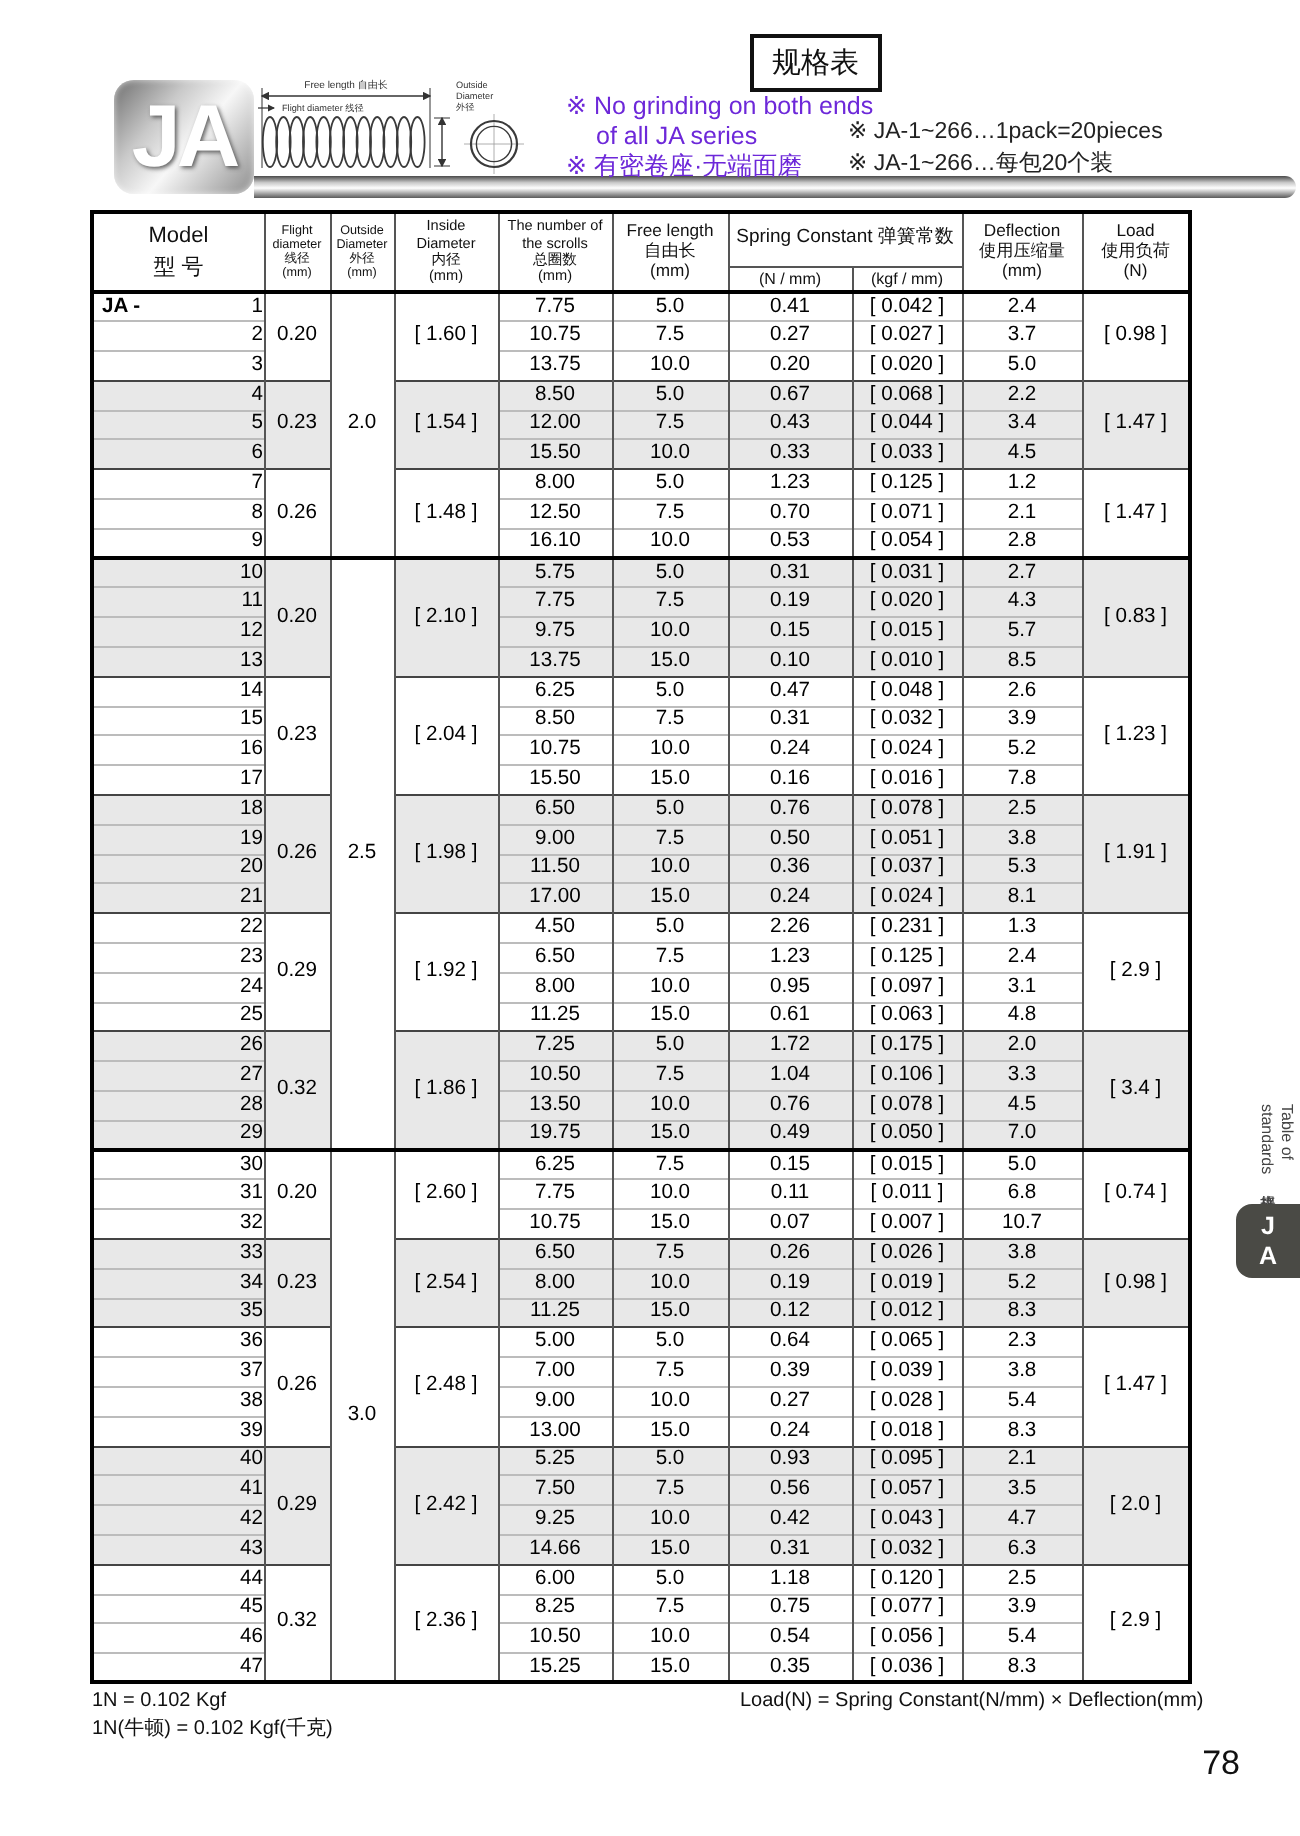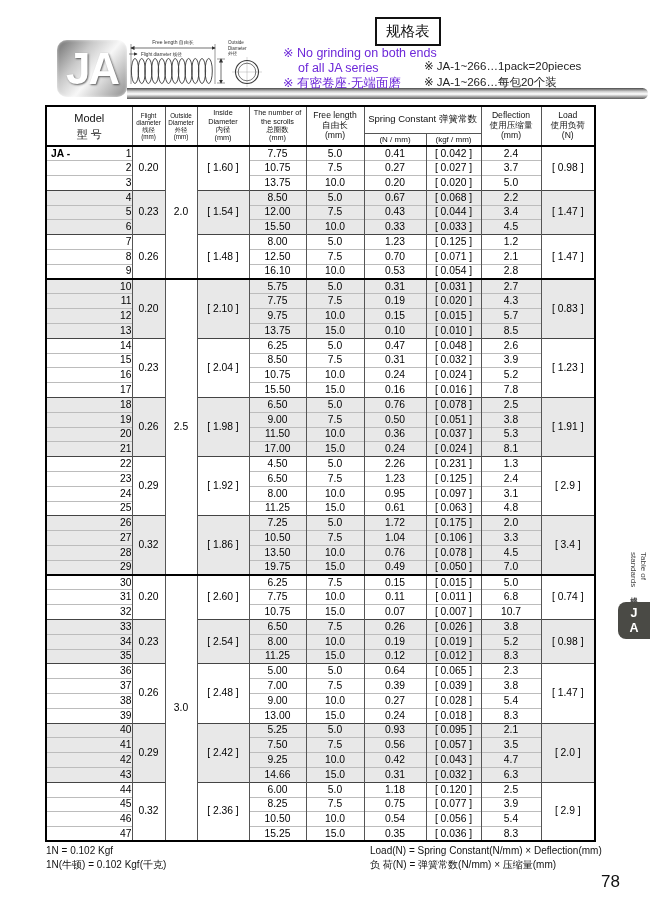--- a/index.html
+++ b/index.html
@@ -618,17 +618,16 @@
   <div class="ja-tab">
     <div class="tab-text">JA</div>
   </div>
 
   <div class="footer-left">
     <div>1N = 0.102 Kgf</div>
     <div>1N(牛顿) = 0.102 Kgf(千克)</div>
   </div>
   <div class="footer-right">
     <div>Load(N) = Spring Constant(N/mm) × Deflection(mm)</div>
-    <div>负 荷(N) = 弹簧常数(N/mm) × 压缩量(mm)</div>
   </div>
   <div class="page-number">78</div>
 
 </div>
 
 </body></html>

